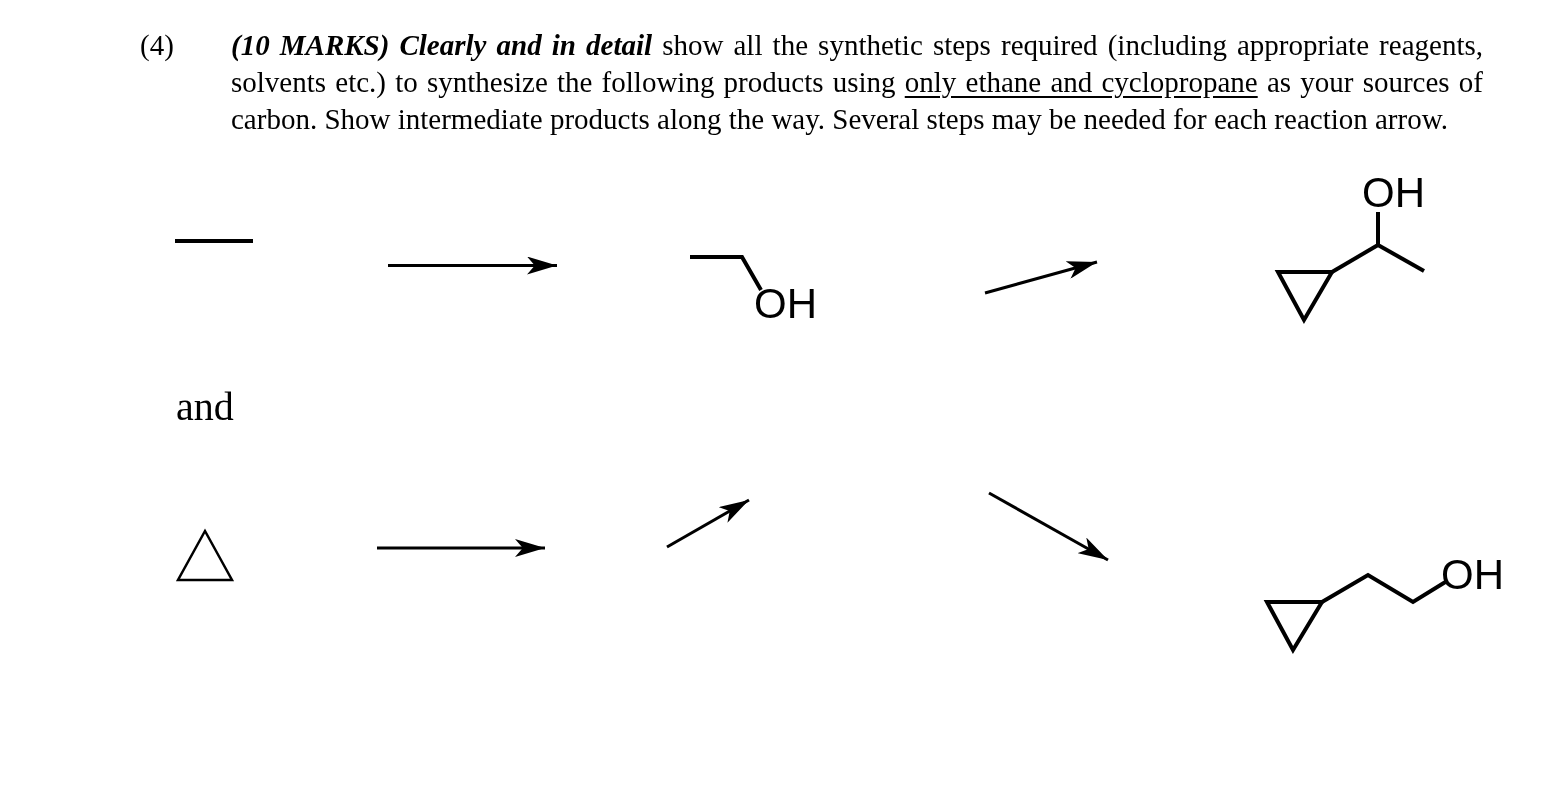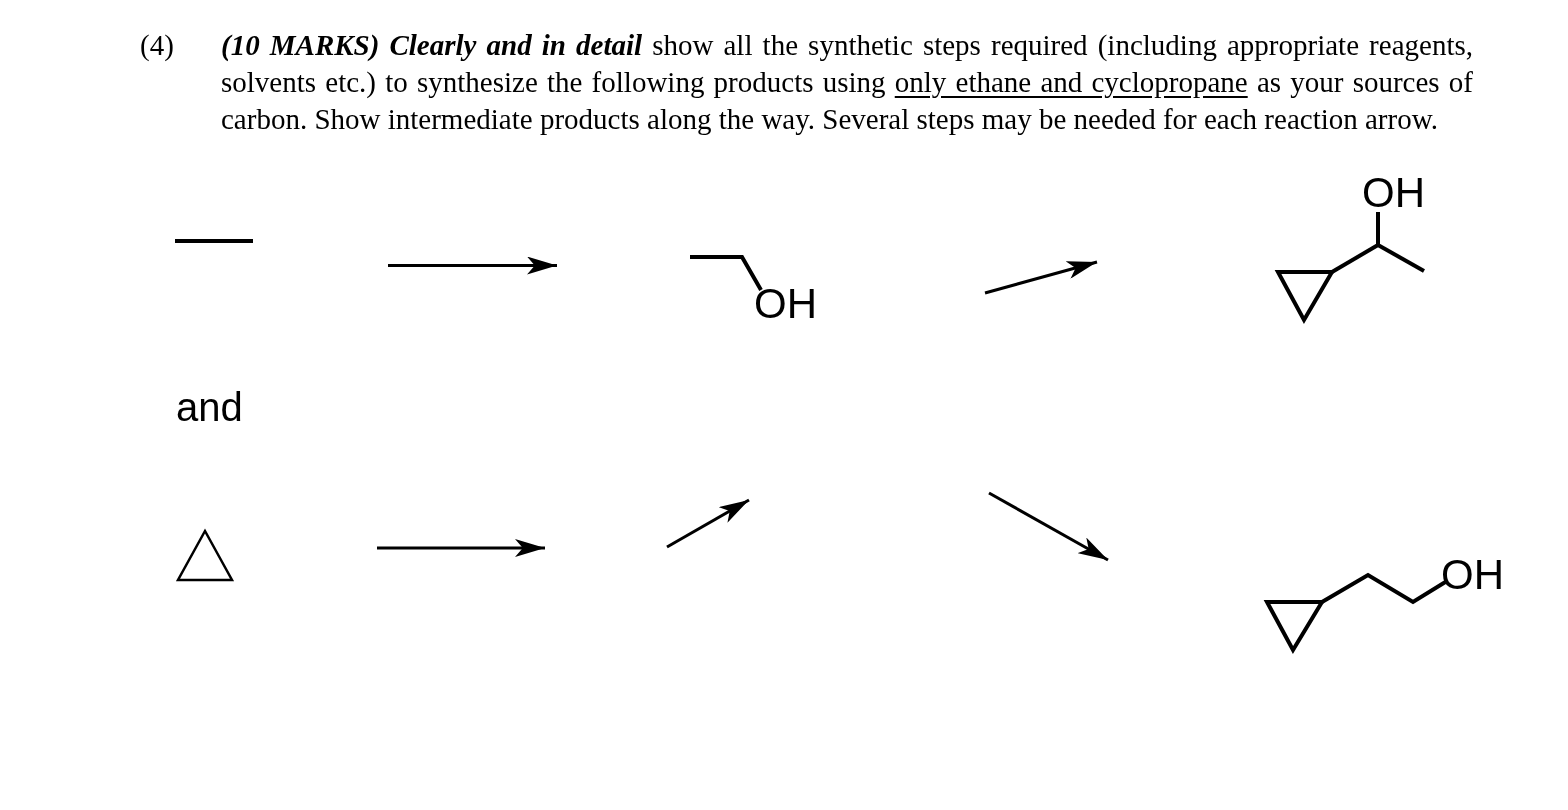--- a/index.html
+++ b/index.html
@@ -9,30 +9,30 @@
     position: relative;
     font-family: "Liberation Serif", serif;
     color: #000000;
     overflow: hidden;
   }
   .qnum {
     position: absolute; left: 140px; top: 27px;
     font-size: 29px; line-height: 37px;
   }
   .qtext {
-    position: absolute; left: 221px; top: 27px;
+    position: absolute; left: 231px; top: 27px;
     width: 1252px; margin: 0;
     font-size: 29px; line-height: 37px;
     text-align: justify;
   }
   .lead { font-weight: bold; font-style: italic; }
   .uphrase { text-decoration: underline; text-underline-offset: 4px; }
   .and-text {
     position: absolute; left: 176px; top: 387px;
-    font-family: Liberation Sans, sans-serif;
+    font-family: Liberation Serif, serif;
     font-size: 40px; line-height: 1;
   }
   svg.scheme {
     position: absolute; left: 0; top: 0;
     width: 1568px; height: 810px;
   }
   svg.scheme .stroke {
     stroke: #000000; fill: none;
   }
   svg.scheme text {

